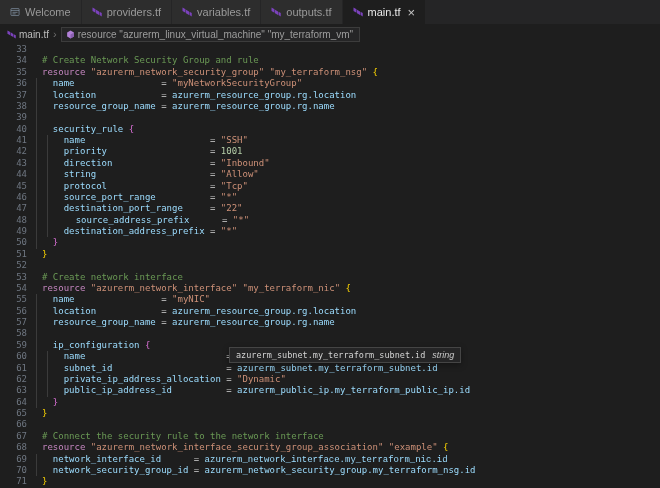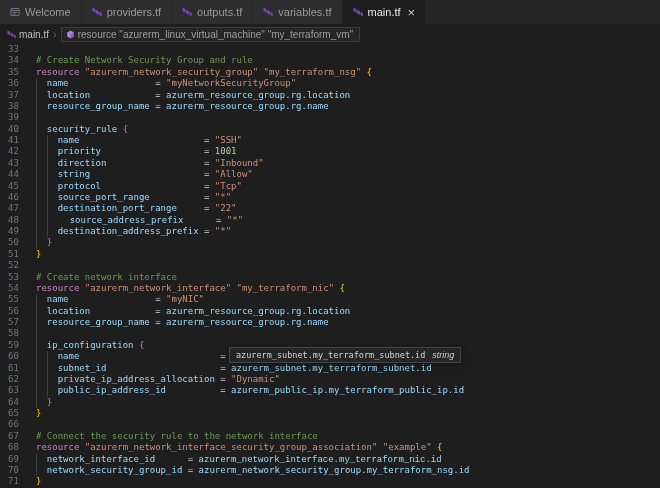--- a/index.html
+++ b/index.html
@@ -20,22 +20,22 @@
   .breadcrumbs .icon{display:inline-flex;margin-right:3px;align-items:center}
   .bfile{color:#bdbdbd}
   .bsep{margin:0 4px;color:#6e6e6e;font-size:11px}
   .bsym-box{display:inline-flex;align-items:center;padding:1px 6px 1px 4px;background:#252526;
             border:1px solid #3c3c3c}
 
   
   .editor{position:absolute;left:0;top:44px;width:660px;height:444px;overflow:hidden;
           font-family:"DejaVu Sans Mono",monospace}
   .line{position:relative;height:11.39px;line-height:11.39px;font-size:9px;white-space:pre;display:flex}
-  .ln{display:inline-block;width:27px;flex:0 0 27px;text-align:center;color:#6e7681}
-  .code{margin-left:9px}
+  .ln{display:inline-block;width:27px;flex:0 0 27px;text-align:right;color:#6e7681}
+  .code{margin-left:15px}
   .guide{position:absolute;top:0;bottom:0;width:1px;background:#3b3b3b}
 
   
   .hover-tip{position:absolute;left:229px;top:303px;display:flex;align-items:baseline;
              background:#252526;border:1px solid #454545;padding:2px 6px;z-index:10;
              box-shadow:0 2px 6px rgba(0,0,0,.35)}
   .tip-code{font-size:8.5px;color:#d4d4d4;font-family:"DejaVu Sans Mono",monospace}
   .tip-type{font-size:9px;color:#c8c8c8;font-style:italic;margin-left:7px;
             font-family:"Liberation Sans",sans-serif}
 </style>
@@ -74,35 +74,35 @@
       <span class="icon ticon">
         <svg width="10" height="10" viewBox="0 0 16 16">
           <g fill="#7b42bc">
             <path d="M0.8 0.9 L5.6 3.7 V9.3 L0.8 6.5 Z"></path>
             <path d="M6.4 4.2 L11.2 7.0 V12.6 L6.4 9.8 Z"></path>
             <path d="M12.0 7.4 L15.6 9.5 V15.0 L12.0 12.9 Z"></path>
           </g>
         </svg>
       </span>
 
-      <span class="tlabel">outputs.tf</span>
+      <span class="tlabel">variables.tf</span>
 
     </div>
     <div class="tab">
       <span class="icon ticon">
         <svg width="10" height="10" viewBox="0 0 16 16">
           <g fill="#7b42bc">
             <path d="M0.8 0.9 L5.6 3.7 V9.3 L0.8 6.5 Z"></path>
             <path d="M6.4 4.2 L11.2 7.0 V12.6 L6.4 9.8 Z"></path>
             <path d="M12.0 7.4 L15.6 9.5 V15.0 L12.0 12.9 Z"></path>
           </g>
         </svg>
       </span>
 
-      <span class="tlabel">variables.tf</span>
+      <span class="tlabel">outputs.tf</span>
 
     </div>
     <div class="tab active">
       <span class="icon ticon">
         <svg width="10" height="10" viewBox="0 0 16 16">
           <g fill="#7b42bc">
             <path d="M0.8 0.9 L5.6 3.7 V9.3 L0.8 6.5 Z"></path>
             <path d="M6.4 4.2 L11.2 7.0 V12.6 L6.4 9.8 Z"></path>
             <path d="M12.0 7.4 L15.6 9.5 V15.0 L12.0 12.9 Z"></path>
           </g>

